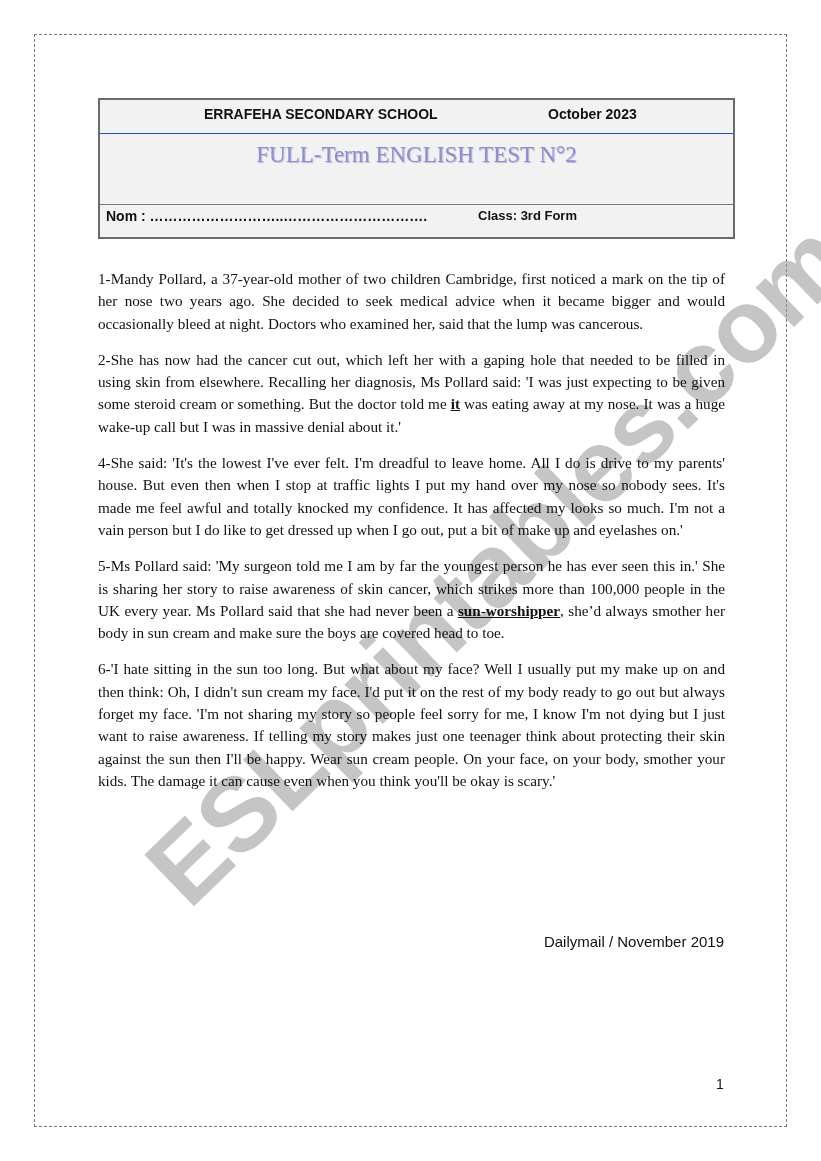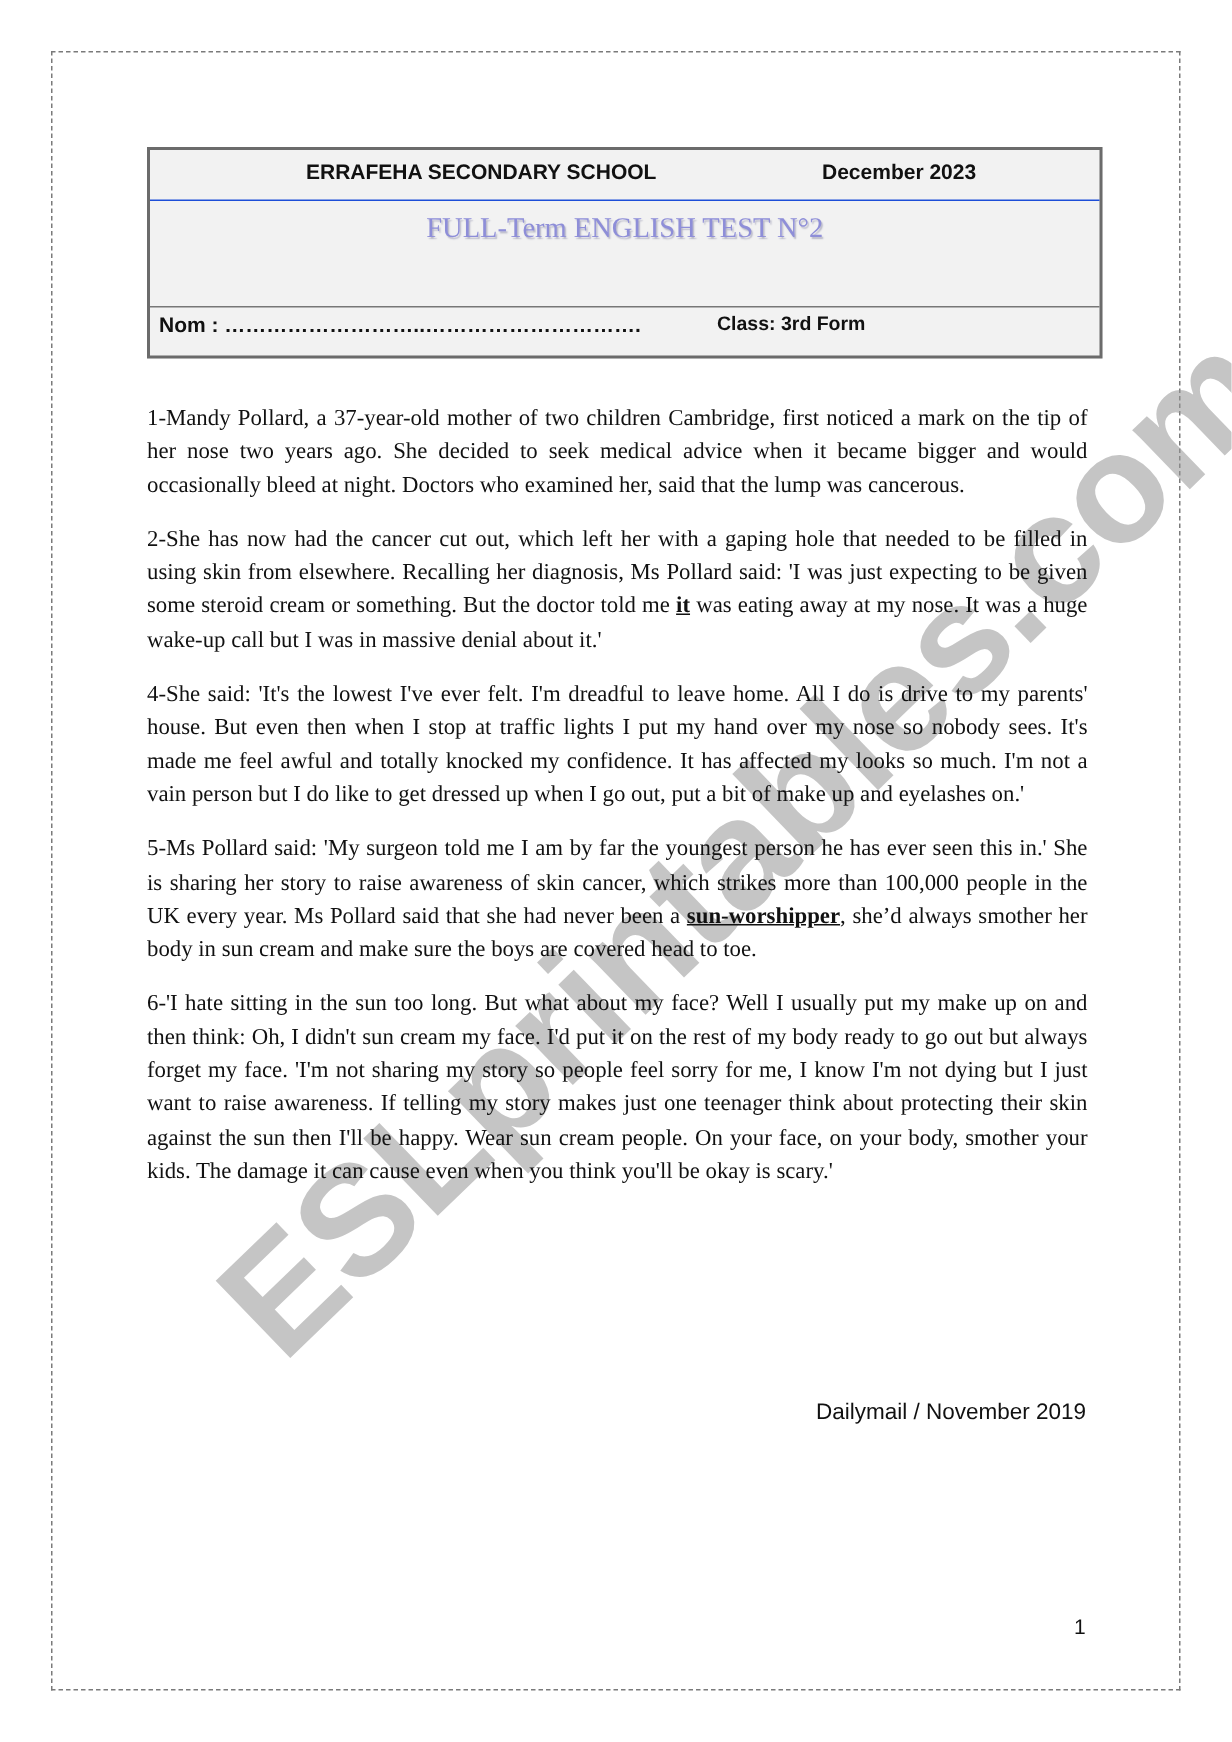--- a/index.html
+++ b/index.html
@@ -13,21 +13,21 @@
     border: 2px solid #6b6b6b; box-sizing: border-box; background: #f2f2f2;
     font-family: "Liberation Sans", sans-serif;
   }
   .hrow1 { position: absolute; left: 0; top: 0; width: 100%; height: 33px; border-bottom: 1px solid #1d4ed8; }
   .hrow2 { position: absolute; left: 0; top: 34px; width: 100%; height: 70px; border-bottom: 1px solid #777; }
   .hrow3 { position: absolute; left: 0; top: 105px; width: 100%; height: 32px; }
   .school { position: absolute; left: 104px; top: 6px; font-size: 14px; font-weight: bold; color: #111; }
   .date { position: absolute; left: 448px; top: 6px; font-size: 14px; font-weight: bold; color: #111; }
   .title {
     position: absolute; left: 0; right: 0; top: 8px; text-align: center;
-    font-family: "Liberation Serif", serif; font-size: 19px; color: #8e8ed8;
+    font-family: "Liberation Serif", serif; font-size: 23px; color: #8e8ed8;
     text-shadow: 1px 1px 1px #b8b8c8;
   }
   .nom { position: absolute; left: 6px; top: 3px; font-size: 14px; font-weight: bold; color: #111; }
   .class { position: absolute; left: 378px; top: 3px; font-size: 13px; font-weight: bold; color: #111; }
 
   .body-text {
     position: absolute; left: 98px; top: 268px; width: 627px;
     font-family: "Liberation Serif", serif; font-size: 15.2px; line-height: 22.3px; color: #111;
     text-align: justify; z-index: 2;
   }
@@ -49,21 +49,21 @@
   }
 </style>
 </head>
 <body>
 
 <div class="page-border"></div>
 
 <div class="header-box">
   <div class="hrow1">
     <span class="school">ERRAFEHA SECONDARY SCHOOL</span>
-    <span class="date">December 2023</span>
+    <span class="date">October 2023</span>
   </div>
   <div class="hrow2">
     <div class="title">FULL-Term ENGLISH TEST N°2</div>
   </div>
   <div class="hrow3">
     <span class="nom">Nom : ………………………..………………………….</span>
     <span class="class">Class: 3rd Form</span>
   </div>
 </div>
 

